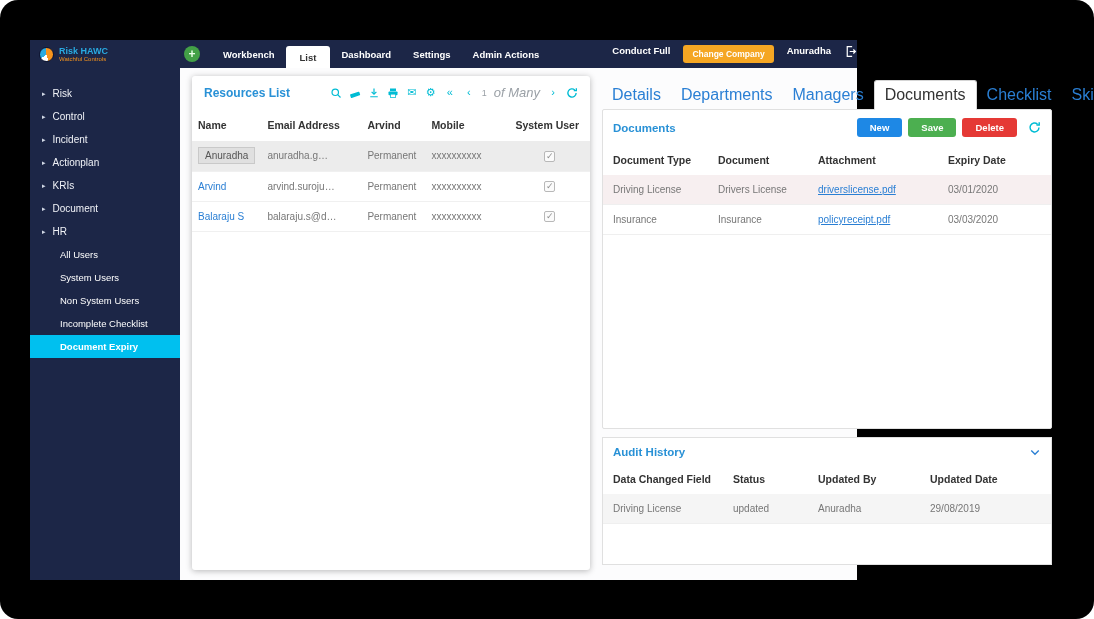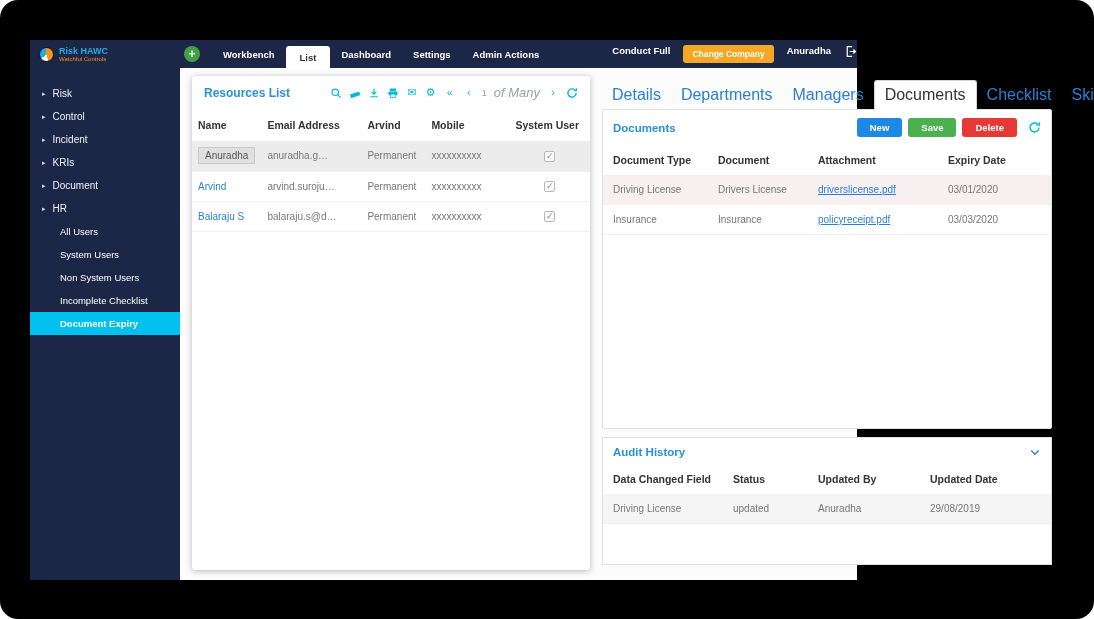--- a/index.html
+++ b/index.html
@@ -114,20 +114,24 @@
           <span class="tri">▸</span>
           <span>Risk</span>
         </div>
       <div class="side-item">
           <span class="tri">▸</span>
           <span>Control</span>
         </div>
       <div class="side-item">
           <span class="tri">▸</span>
           <span>Incident</span>
+        </div>
+      <div class="side-item">
+          <span class="tri">▸</span>
+          <span>Actionplan</span>
         </div>
       <div class="side-item">
           <span class="tri">▸</span>
           <span>KRIs</span>
         </div>
       <div class="side-item">
           <span class="tri">▸</span>
           <span>Document</span>
         </div>
       <div class="side-item">

